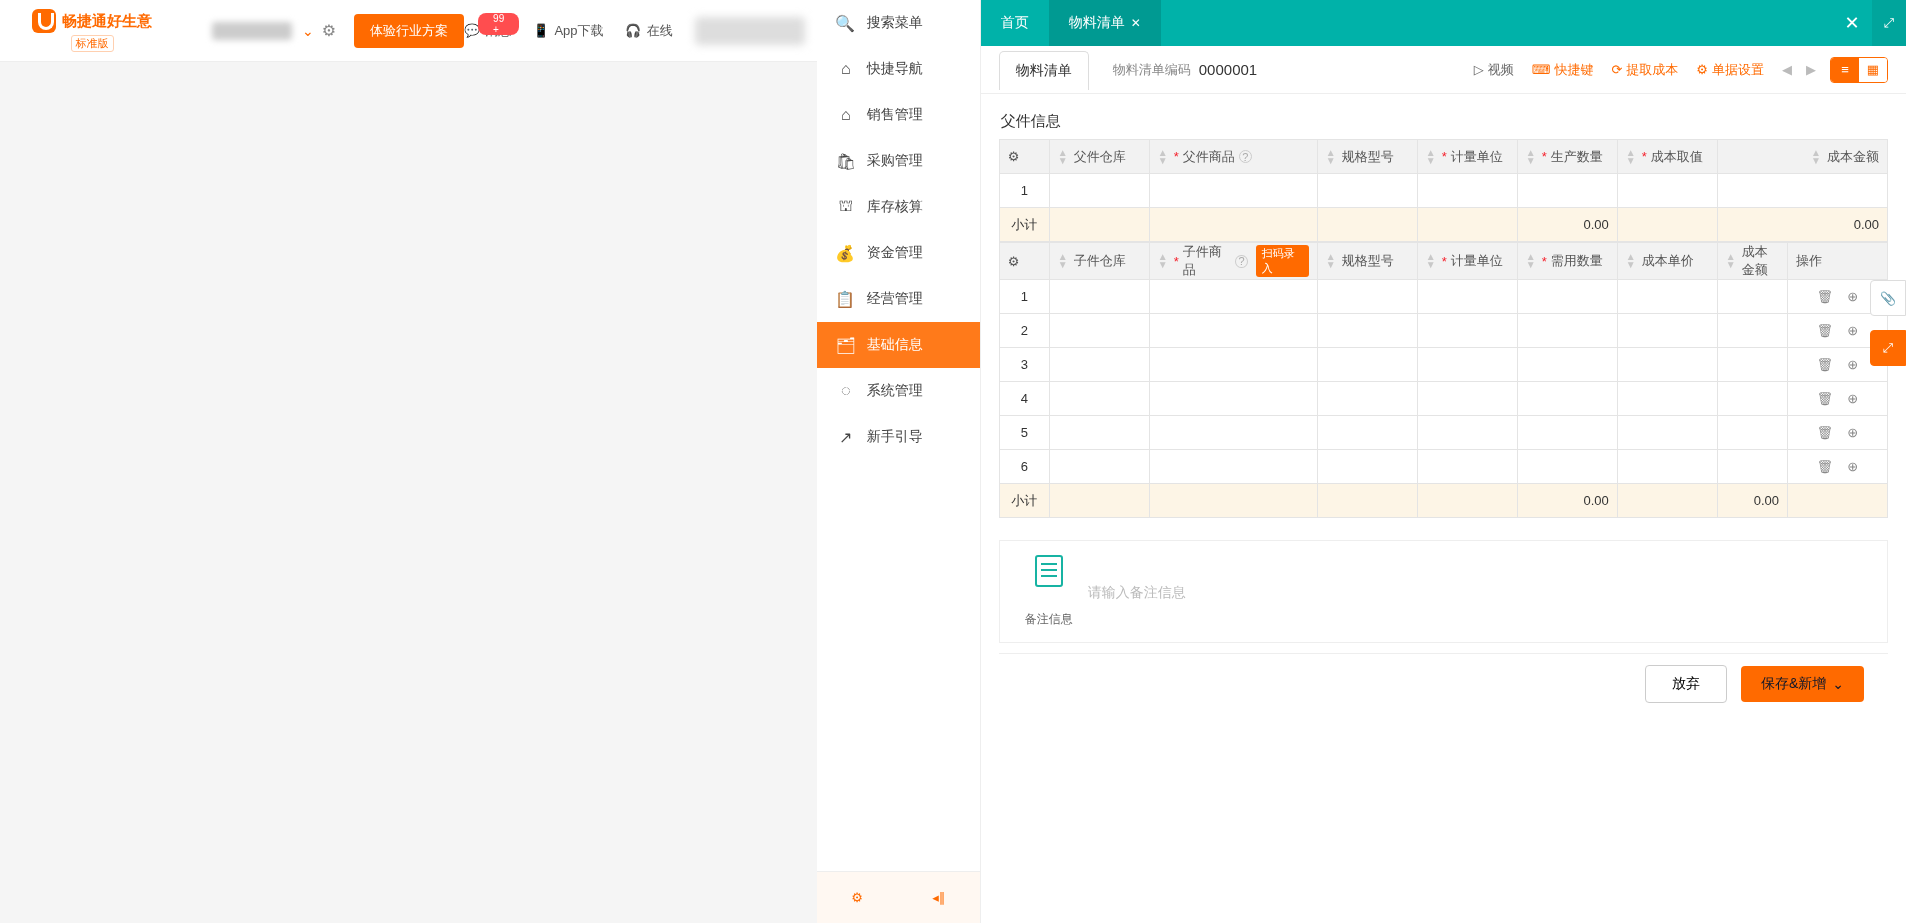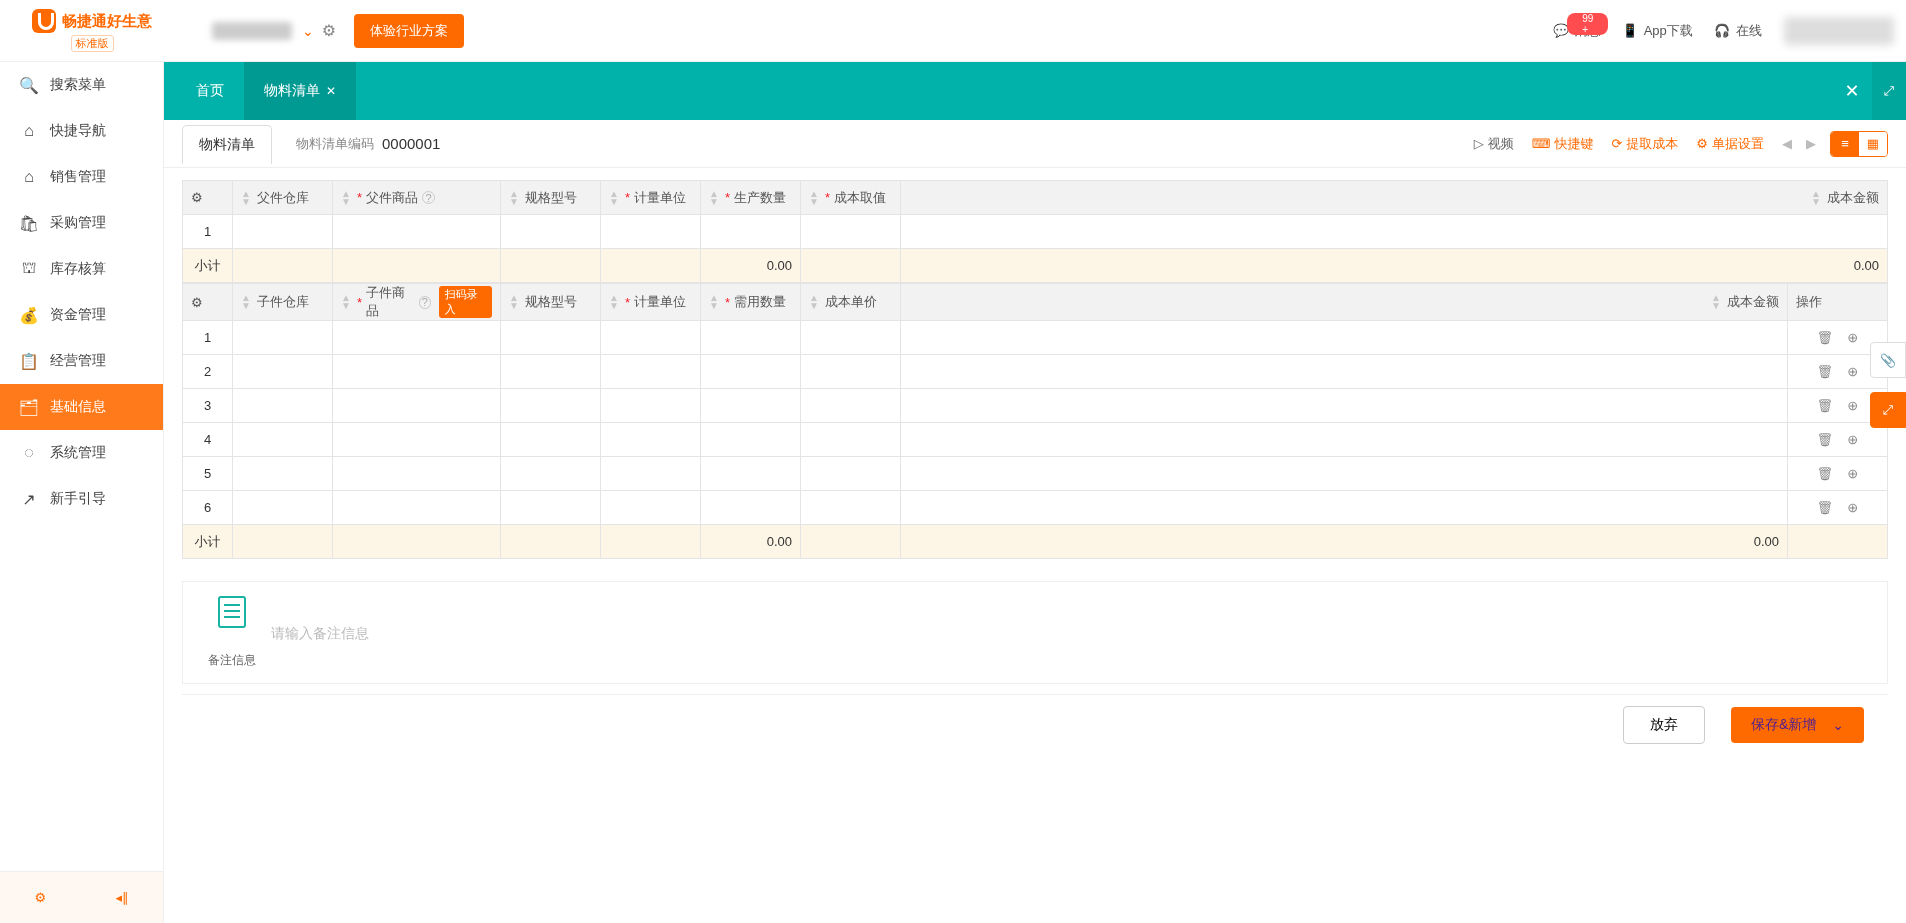--- a/index.html
+++ b/index.html
@@ -1,17 +1,17 @@
 <!DOCTYPE html>
 <html><head>
 <meta charset="utf-8">
 <style>
 * { box-sizing: border-box; margin: 0; padding: 0; }
 body { font-family: "Microsoft YaHei", Arial, sans-serif; font-size: 13px; color: #333; background: #f5f5f5; overflow: hidden; }
-.app { display: flex; flex-direction: column; height: 923px; width: 1906px; }
+.app { display: flex; flex-direction: row; height: 923px; width: 1906px; }
 
 
 .top-header { height: 62px; background: #fff; display: flex; align-items: center; padding: 0 12px; border-bottom: 1px solid #eee; }
 .logo-area { width: 160px; display: flex; flex-direction: column; align-items: center; }
 .logo-row { display: flex; align-items: center; gap: 6px; }
 .logo-mark { width: 24px; height: 24px; background: #ff6a00; border-radius: 6px; position: relative; }
 .logo-mark::after { content:""; position:absolute; left:6px; top:4px; width:10px; height:14px; border:3px solid #fff; border-top:none; border-radius:0 0 10px 10px; }
 .logo-text { color: #ff6a00; font-weight: 600; font-size: 15px; }
 .logo-sub { color: #ff6a00; font-size: 11px; border:1px solid #ffd0b0; padding:0 4px; border-radius:3px; margin-top:2px;}
 .company-sel { margin-left: 40px; display:flex; align-items:center; gap:10px; color:#555; }
@@ -29,21 +29,21 @@
 .body { flex:1; display:flex; overflow:hidden; }
 .sidebar { width:164px; background:#fff; display:flex; flex-direction:column; border-right:1px solid #eee;}
 .side-item { display:flex; align-items:center; gap:12px; padding:14px 20px; color:#444; cursor:pointer; font-size:14px;}
 .side-item.active { background:#ff7a1a; color:#fff; }
 .side-icon { width:18px; height:18px; display:inline-flex; align-items:center; justify-content:center; font-size:16px;}
 .sidebar-footer { margin-top:auto; display:flex; align-items:center; justify-content:space-around; height:52px; border-top:1px solid #eee; color:#ff6a00; background:#fff8f2;}
 .sidebar-footer span{cursor:pointer;}
 
 
 .main { flex:1; display:flex; flex-direction:column; background:#f5f5f5; overflow:hidden;}
-.tabbar { height:58px; background:#00b2a9; display:flex; align-items:center; padding-left:12px; color:#fff; }
+.tabbar { height:46px; background:#00b2a9; display:flex; align-items:center; padding-left:0; color:#fff; }
 .tab { padding:0 20px; height:100%; display:flex; align-items:center; cursor:pointer; font-size:14px;}
 .tab.home { background:#00b2a9; }
 .tab.active { background:#009a92; }
 .tab-close { margin-left:6px; font-size:12px;}
 .tabbar-spacer{flex:1;}
 .tabbar-close { width:40px; text-align:center; cursor:pointer; font-size:18px;}
 .tabbar-expand { width:34px; text-align:center; background:#00a59c; height:100%; display:flex; align-items:center; justify-content:center;}
 
 .doc-toolbar { height:48px; background:#fff; margin:0; display:flex; align-items:center; padding:0 18px; border-bottom:1px solid #eee;}
 .doc-tab { padding:10px 16px; border:1px solid #ddd; border-bottom:none; background:#fff; border-radius:5px 5px 0 0; position:relative; top:1px; font-size:14px;}
@@ -80,21 +80,21 @@
 
 .remark-box { margin-top:22px; border:1px solid #eee; display:flex; padding:14px; background:#fff;}
 .remark-icon-col { width:70px; display:flex; flex-direction:column; align-items:center; gap:24px; color:#666; font-size:12px;}
 .remark-icon { width:28px; height:32px; border:2px solid #17b3a3; border-radius:3px; position:relative;}
 .remark-icon::before{content:"";position:absolute;left:4px; top:6px; right:4px; height:2px; background:#17b3a3; box-shadow:0 6px 0 #17b3a3, 0 12px 0 #17b3a3;}
 .remark-input { flex:1; border:none; outline:none; font-size:14px; padding:8px 4px; color:#4d7c0f;}
 .remark-input::placeholder{color:#bbb;}
 
 .footer-bar { height:60px; background:#fff; border-top:1px solid #eee; display:flex; align-items:center; justify-content:flex-end; padding:0 24px; gap:14px; margin-top:10px;}
 .btn-plain { background:#fff; border:1px solid #ccc; padding:9px 26px; border-radius:4px; cursor:pointer; font-size:14px;}
-.btn-primary { background:#ff6a00; color:#4c1d95; border:none; padding:9px 20px; border-radius:4px; cursor:pointer; font-size:14px; display:flex; align-items:center; gap:16px;margin-left:12px;}
+.btn-primary { background:#ff6a00; color:#0f172a; border:none; padding:9px 20px; border-radius:4px; cursor:pointer; font-size:14px; display:flex; align-items:center; gap:6px;}
 
 .side-floats { position:absolute; right:0; top:280px; display:flex; flex-direction:column; gap:14px;}
 .float-btn { width:36px; height:36px; background:#fff; border:1px solid #ddd; display:flex; align-items:center; justify-content:center; color:#888; cursor:pointer; border-radius:4px 0 0 4px;}
 .float-btn.orange{ background:#ff6a00; color:#fff; border-color:#ff6a00;}
 .main{position:relative;}
 </style>
 </head>
 <body>
 
 <div class="app">
@@ -221,20 +221,21 @@
           <span>▶</span>
         </div>
         <div class="view-toggle">
           <div class="view-btn active">≡</div>
           <div class="view-btn">▦</div>
         </div>
       </div>
 
       <div class="content">
 
+        <div class="section-title">父件信息</div>
         <table class="grid">
           <colgroup>
               <col class="wnum">
               <col class="w1">
               <col class="w2">
               <col class="w3">
               <col class="w4">
               <col class="w5">
               <col class="w6">
               <col class="wrest">

